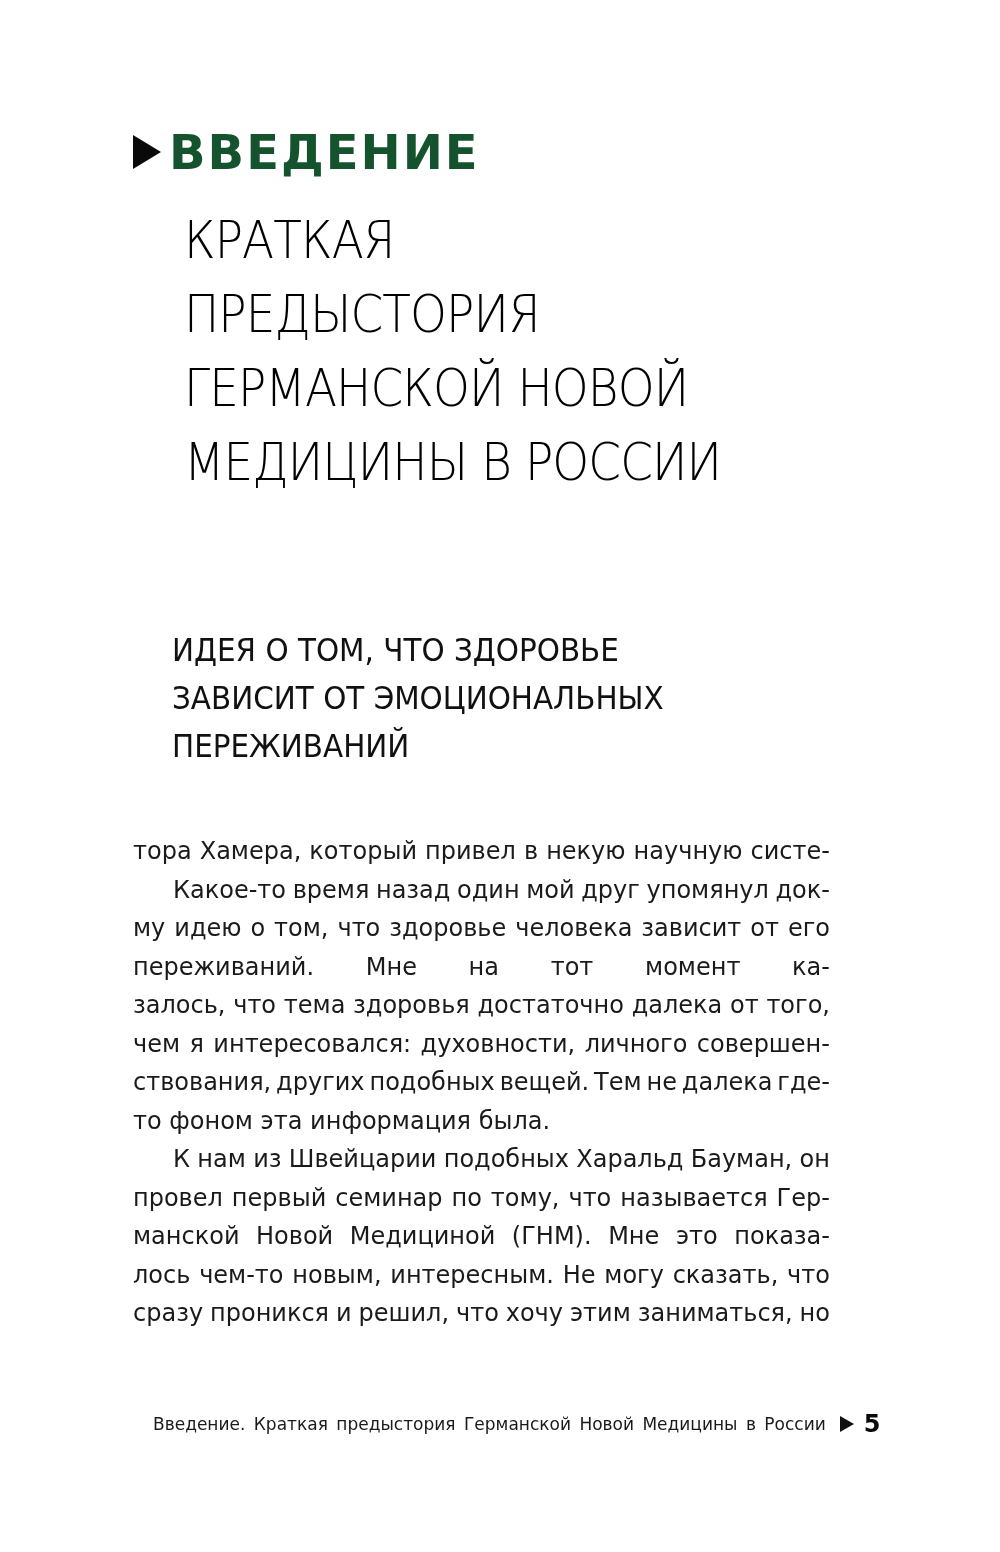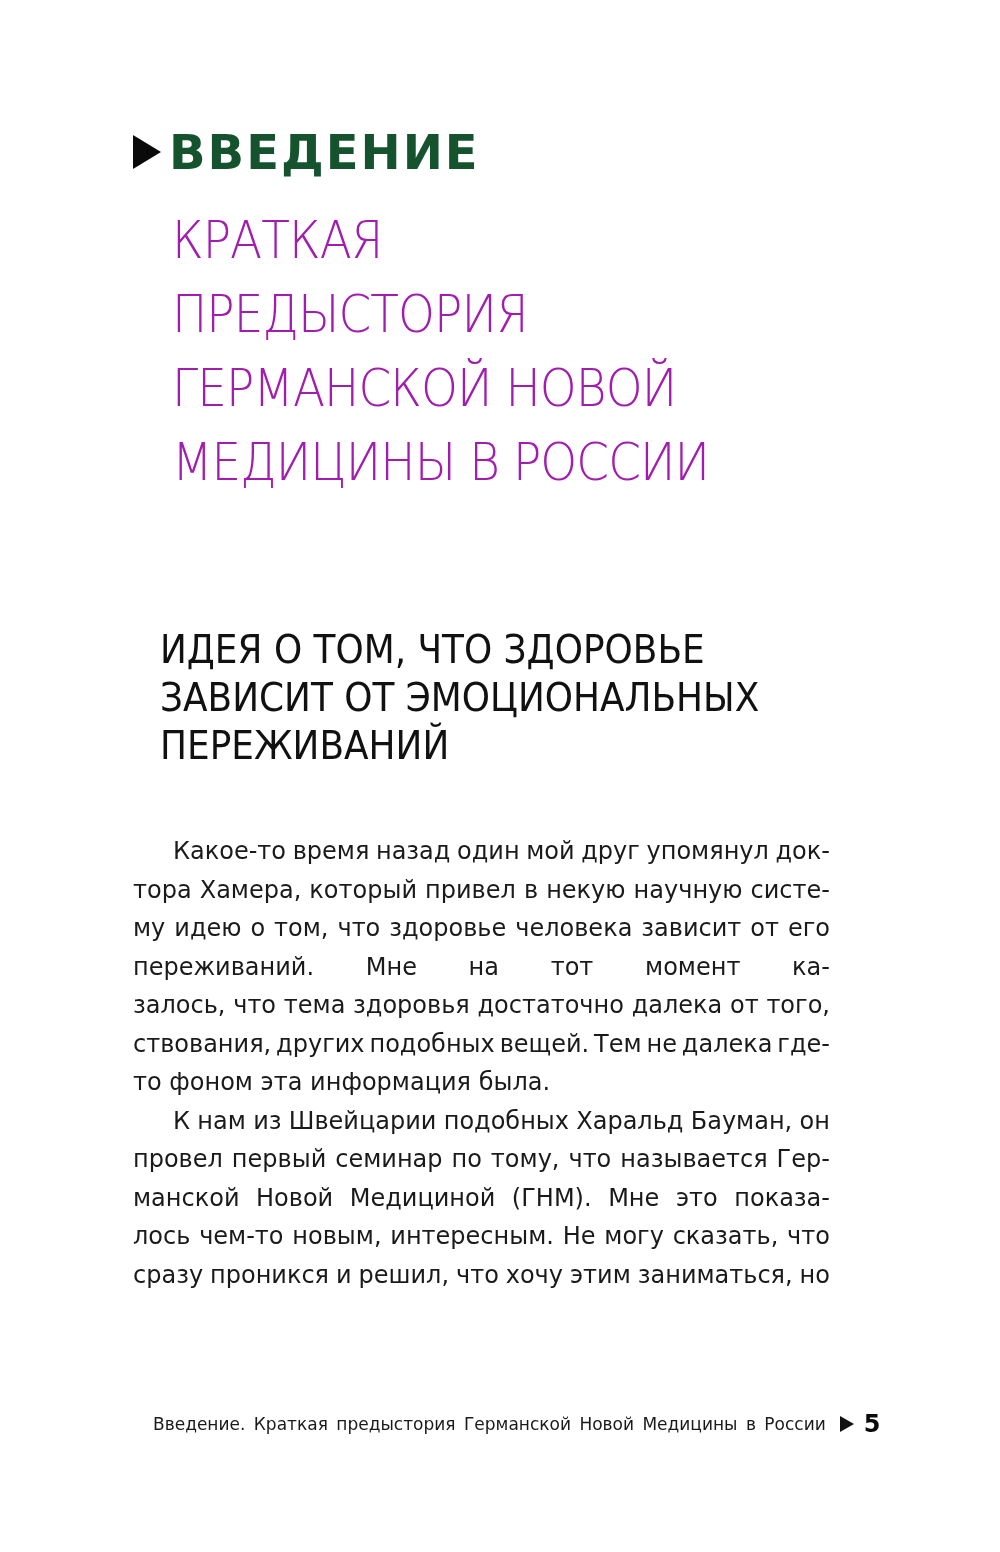--- a/index.html
+++ b/index.html
@@ -31,38 +31,38 @@
     .chapter-label .tri {
       width: 0;
       height: 0;
       border-top: 17px solid transparent;
       border-bottom: 17px solid transparent;
       border-left: 28px solid #0a0a0a;
       margin-right: 8px;
     }
     .chapter-title {
       position: absolute;
-      left: 172px;
+      left: 184px;
       top: 204px;
       width: 700px;
       font-family: "DejaVu Sans", sans-serif;
       font-weight: 200;
       font-size: 51px;
       line-height: 74px;
       letter-spacing: -1px;
-      color: #a21caf;
+      color: #000000;
     }
     .chapter-title div { white-space: nowrap; transform: scaleX(0.92); transform-origin: left center; }
     .section-title {
       position: absolute;
-      left: 160px;
+      left: 172px;
       top: 626px;
       width: 700px;
       font-family: "DejaVu Sans", sans-serif;
-      font-size: 39px;
+      font-size: 32px;
       line-height: 48px;
       color: #111111;
     }
     .section-title div { white-space: nowrap; transform: scaleX(0.92); transform-origin: left center; }
     .body-text {
       position: absolute;
       left: 133px;
       top: 832px;
       width: 697px;
       font-family: "DejaVu Sans", sans-serif;
@@ -120,41 +120,41 @@
   <div>МЕДИЦИНЫ В РОССИИ</div>
 </div>
 
 <div class="section-title">
   <div>ИДЕЯ О ТОМ, ЧТО ЗДОРОВЬЕ</div>
   <div>ЗАВИСИТ ОТ ЭМОЦИОНАЛЬНЫХ</div>
   <div>ПЕРЕЖИВАНИЙ</div>
 </div>
 
 <div class="body-text">
+  <div class="line">
+      <span>тора</span>
+      <span>Хамера,</span>
+      <span>который</span>
+      <span>привел</span>
+      <span>в</span>
+      <span>некую</span>
+      <span>научную</span>
+      <span>систе-</span>
+    </div>
   <div class="line indent">
       <span>Какое-то</span>
       <span>время</span>
       <span>назад</span>
       <span>один</span>
       <span>мой</span>
       <span>друг</span>
       <span>упомянул</span>
       <span>док-</span>
     </div>
   <div class="line">
-      <span>тора</span>
-      <span>Хамера,</span>
-      <span>который</span>
-      <span>привел</span>
-      <span>в</span>
-      <span>некую</span>
-      <span>научную</span>
-      <span>систе-</span>
-    </div>
-  <div class="line">
       <span>му</span>
       <span>идею</span>
       <span>о</span>
       <span>том,</span>
       <span>что</span>
       <span>здоровье</span>
       <span>человека</span>
       <span>зависит</span>
       <span>от</span>
       <span>его</span>
@@ -169,20 +169,28 @@
     </div>
   <div class="line">
       <span>залось,</span>
       <span>что</span>
       <span>тема</span>
       <span>здоровья</span>
       <span>достаточно</span>
       <span>далека</span>
       <span>от</span>
       <span>того,</span>
+    </div>
+  <div class="line">
+      <span>чем</span>
+      <span>я</span>
+      <span>интересовался:</span>
+      <span>духовности,</span>
+      <span>личного</span>
+      <span>совершен-</span>
     </div>
   <div class="line">
       <span>ствования,</span>
       <span>других</span>
       <span>подобных</span>
       <span>вещей.</span>
       <span>Тем</span>
       <span>не</span>
       <span>далека</span>
       <span>где-</span>

